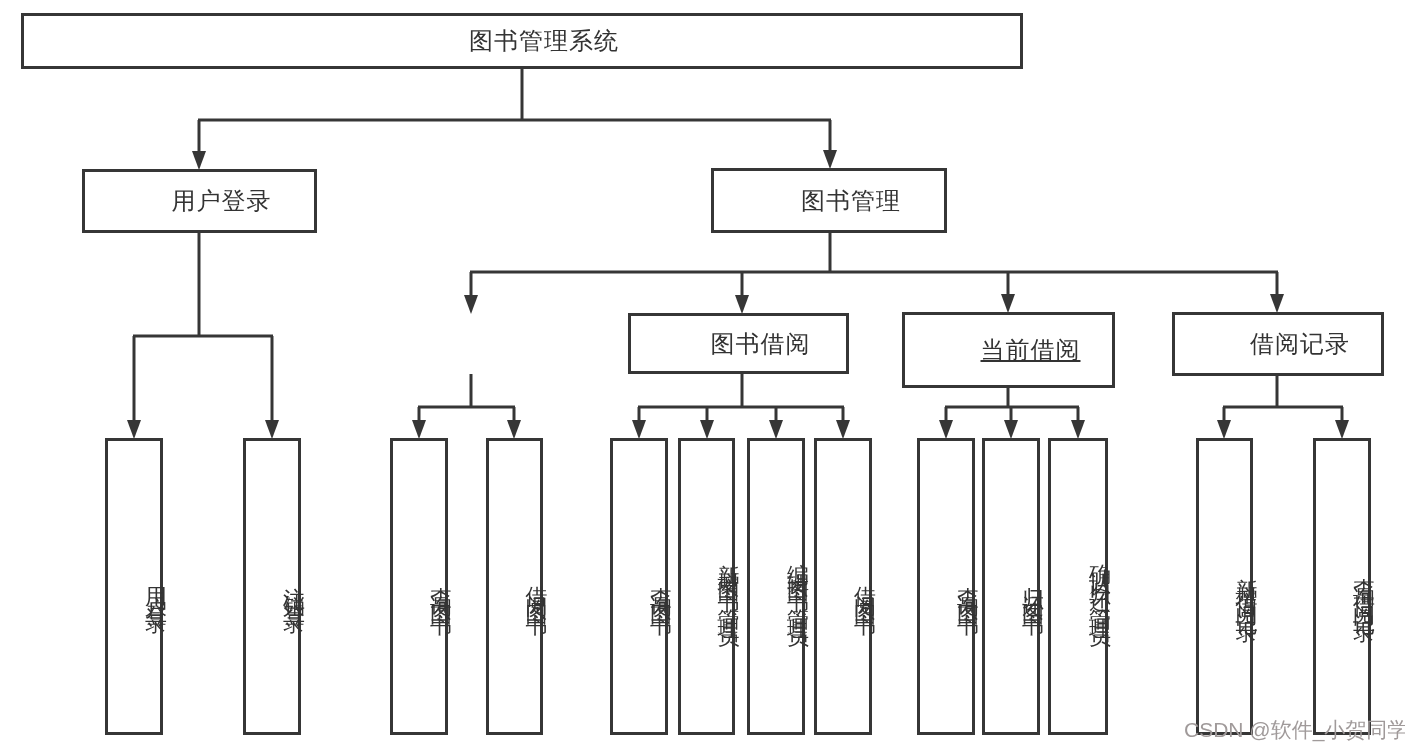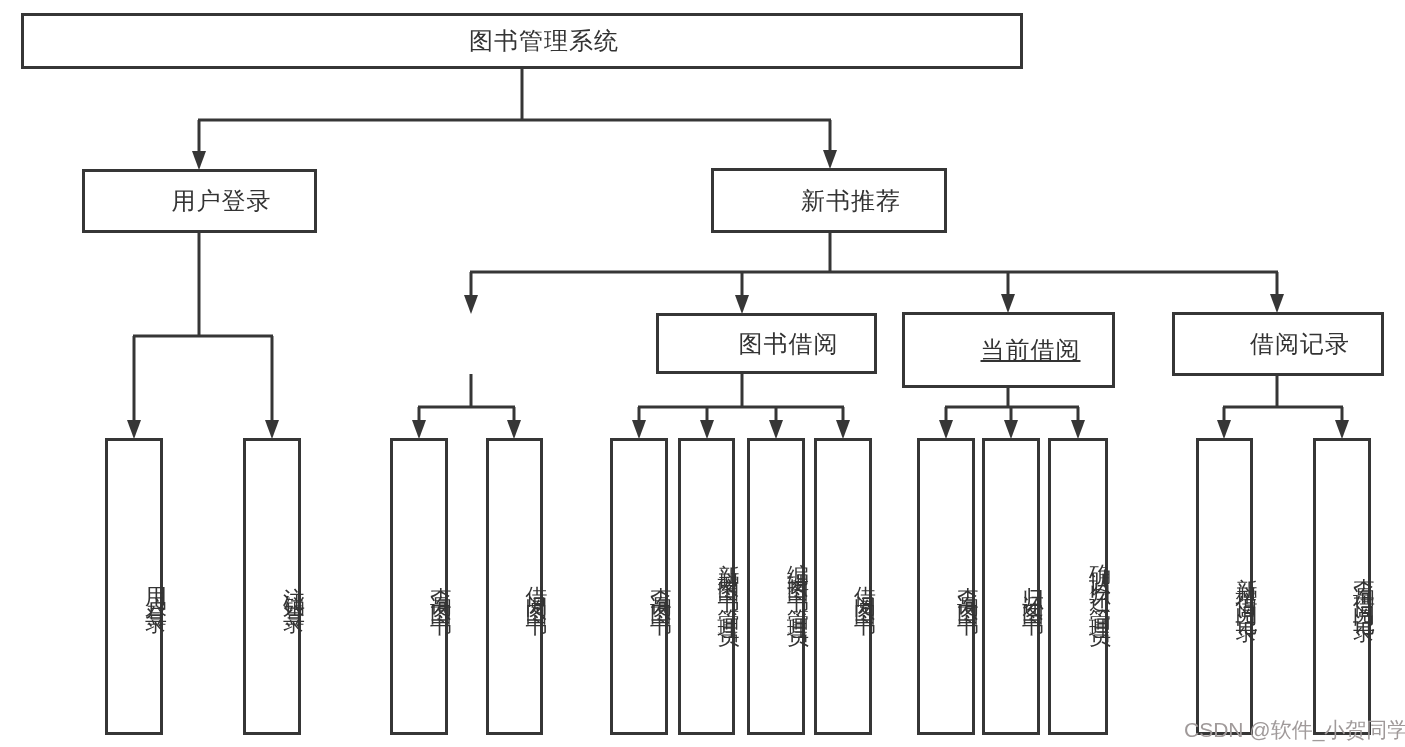--- a/index.html
+++ b/index.html
@@ -120,24 +120,24 @@
     </svg>
 
   <div class="node h" style="left:21px; top:13px; width:1002px; height:56px;">
     <span class="label">图书管理系统</span>
   </div>
 
   <div class="node h" style="left:82px; top:169px; width:235px; height:64px;">
     <span class="label">用户登录</span>
   </div>
   <div class="node h" style="left:711px; top:168px; width:236px; height:65px;">
-    <span class="label">新书推荐</span>
+    <span class="label">图书管理</span>
   </div>
 
-  <div class="node h" style="left:656px; top:313px; width:221px; height:61px;">
+  <div class="node h" style="left:628px; top:313px; width:221px; height:61px;">
     <span class="label">图书借阅</span>
   </div>
   <div class="node h" style="left:902px; top:312px; width:213px; height:76px;text-decoration:underline;">
     <span class="label">当前借阅</span>
   </div>
   <div class="node h" style="left:1172px; top:312px; width:212px; height:64px;">
     <span class="label">借阅记录</span>
   </div>
 
   <div class="node leaf" style="left:105px; width:58px;">

